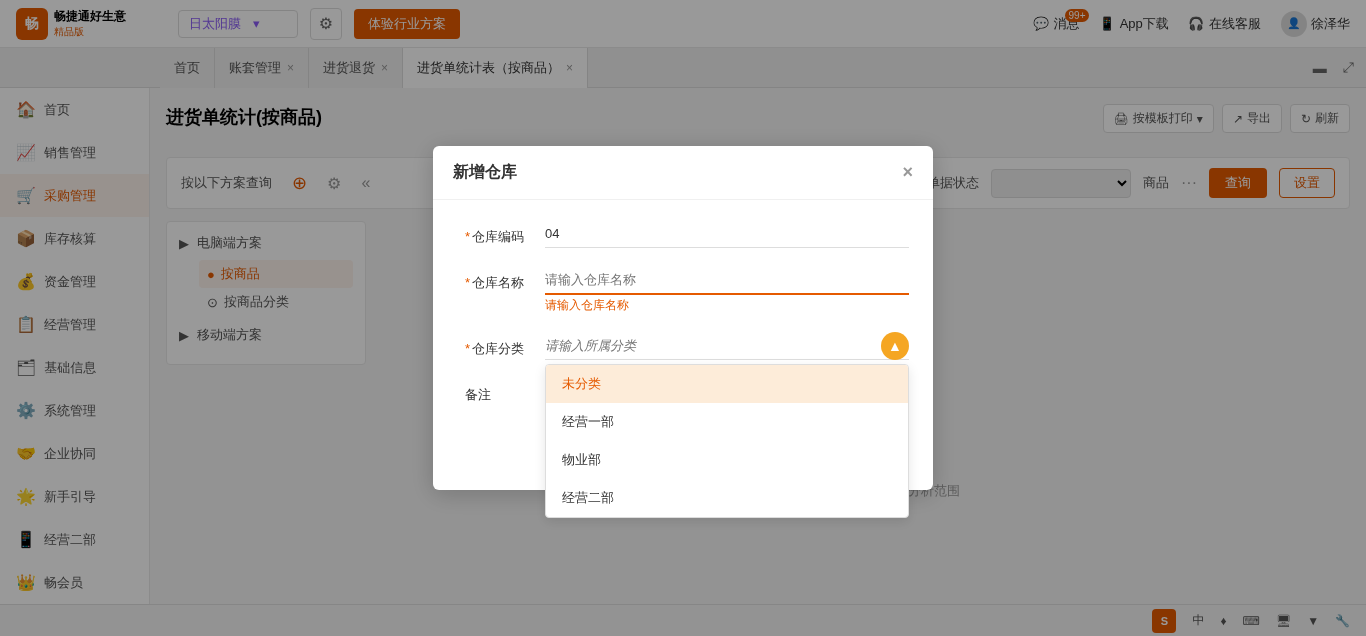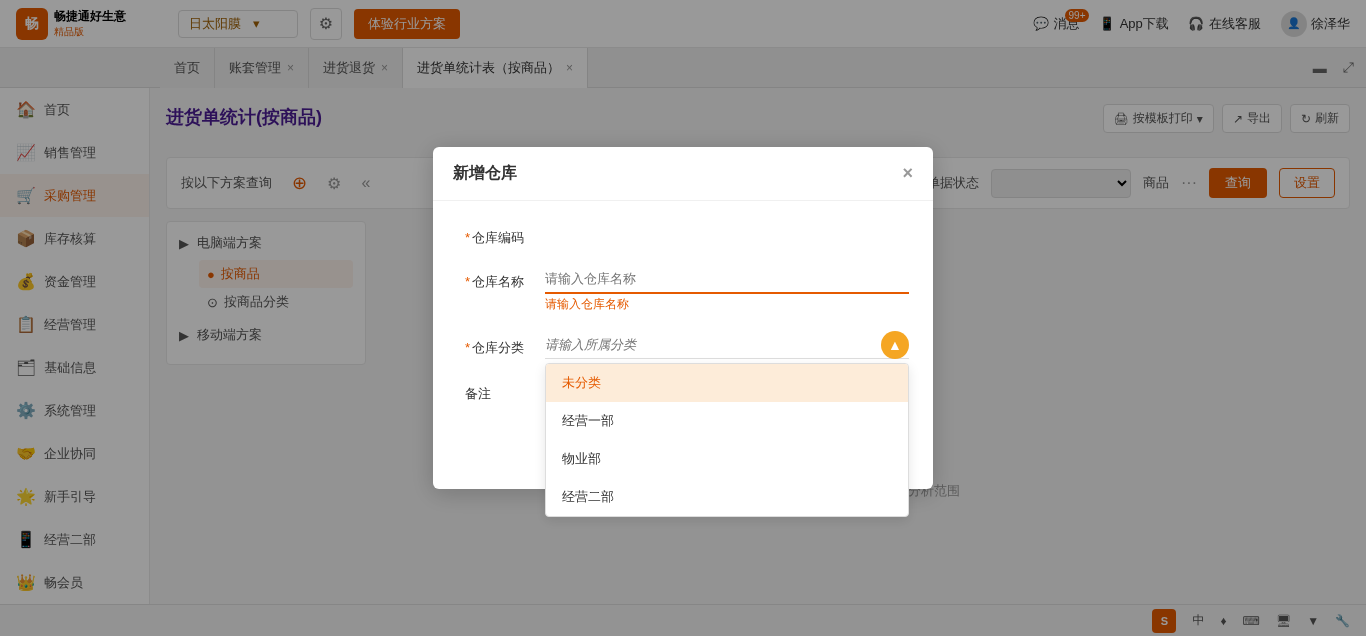--- a/index.html
+++ b/index.html
@@ -37,21 +37,21 @@
 
     .store-selector {
       display: flex;
       align-items: center;
       border: 1px solid #ddd;
       border-radius: 4px;
       padding: 4px 10px;
       gap: 12px;
       cursor: pointer;
       font-size: 13px;
-      color: #a16207;
+      color: #8b5cf6;
       min-width: 120px;
     }
     .gear-btn {
       width: 32px; height: 32px;
       border: 1px solid #ddd;
       border-radius: 4px;
       display: flex; align-items: center; justify-content: center;
       cursor: pointer; color: #666; font-size: 16px;
     }
     .trial-btn {
@@ -144,21 +144,21 @@
     .sidebar-item.active { background: #fef3ed; color: #e55a00; }
     .sidebar-icon { font-size: 16px; }
 
     
     .content {
       flex: 1;
       overflow: auto;
       padding: 16px;
       position: relative;
     }
-    .page-title { font-size: 18px; font-weight: bold; color: #4c1d95; margin-bottom: 16px; }
+    .page-title { font-size: 18px; font-weight: bold; color: #000000; margin-bottom: 16px; }
     .toolbar {
       display: flex;
       align-items: center;
       gap: 8px;
       margin-bottom: 12px;
       justify-content: flex-end;
     }
     .toolbar-btn {
       display: flex; align-items: center; gap: 4px;
       border: 1px solid #ddd; border-radius: 4px;
@@ -555,20 +555,23 @@
     <div class="modal-header">
       <span>新增仓库</span>
       <span class="modal-close">×</span>
     </div>
     <div class="modal-body">
 
       <div class="form-row">
         <div class="form-label">
           <span class="required">*</span><span>仓库编码</span>
         </div>
+        <div class="form-input-wrap">
+          <input class="form-input" type="text" value="04" style="">
+        </div>
       </div>
 
       <div class="form-row">
         <div class="form-label">
           <span class="required">*</span><span>仓库名称</span>
         </div>
         <div class="form-input-wrap">
           <input class="form-input error-border" type="text" placeholder="请输入仓库名称" style="">
           <div class="error-msg">请输入仓库名称</div>
         </div>

